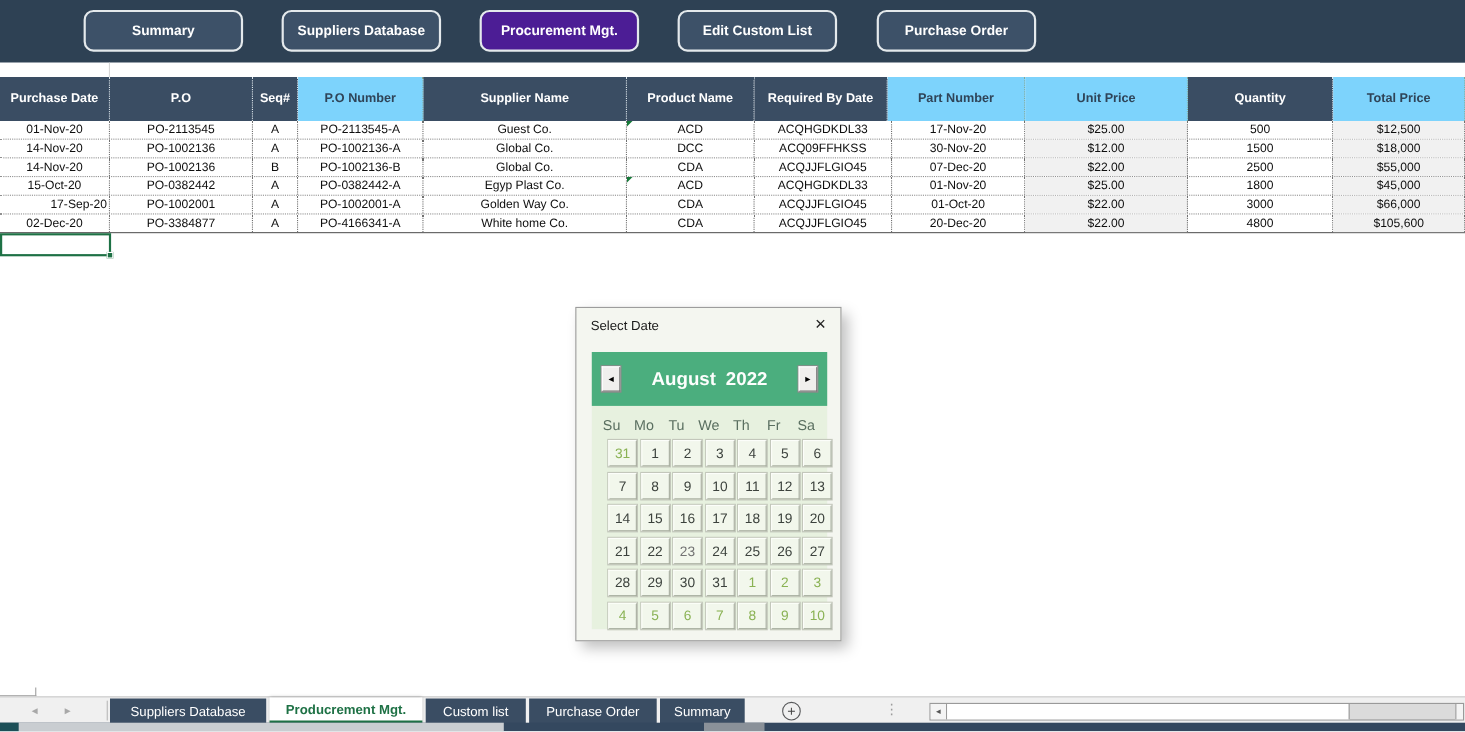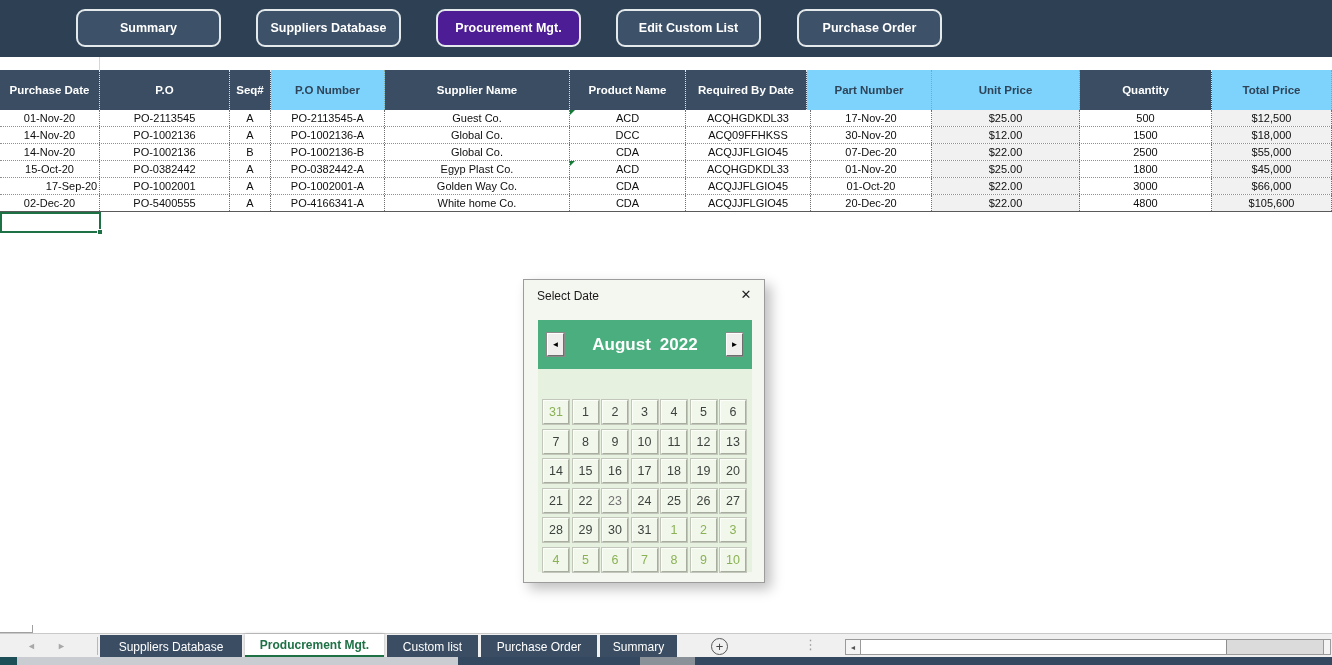--- a/index.html
+++ b/index.html
@@ -54,21 +54,21 @@
   .cal-nav { position: absolute; top: 13px; width: 17px; height: 23px; background: #F0EFED;
              border: 1px solid; border-color: #fff #6E6E6E #6E6E6E #fff; box-shadow: 0 0 0 1px #8A8A8A;
              font-size: 8px; color: #000; display: flex; align-items: center; justify-content: center;
              cursor: pointer; font-family: inherit; }
   .cal-nav.prev { left: 9px; }
   .cal-nav.next { right: 9px; }
   .cal-dow { position: absolute; left: 5px; top: 53px; width: 204px; height: 26px; display: grid;
              grid-template-columns: repeat(7, 26px); column-gap: 3.5px; }
   .cal-dow span { display: flex; align-items: center; justify-content: center;
                   font-size: 13px; color: #5A6F60; }
-  .cal-grid { position: absolute; left: 5px; top: 80px; display: grid;
+  .cal-grid { position: absolute; left: 15px; top: 80px; display: grid;
               grid-template-columns: repeat(7, 26px); gap: 5.5px 3.5px; }
   .day { width: 26px; height: 24px; background: #F2F7EC; border: 1px solid;
          border-color: #FCFEFA #A7AD9F #A7AD9F #FCFEFA; box-shadow: 0 0 0 1px #C3C7BB;
          font-size: 12.5px; color: #3C423D; display: flex; align-items: center; justify-content: center;
          cursor: pointer; font-family: inherit; }
   .day.adjacent { color: #8AB254; }
   .day.today { color: #737373; }
 
   
   .tabbar { position: absolute; left: 0; top: 633px; width: 1332px; height: 24px;
@@ -190,21 +190,21 @@
           <div class="td" style="width: 185px;">Golden Way Co.</div>
           <div class="td" style="width: 116px;">CDA</div>
           <div class="td" style="width: 125px;">ACQJJFLGIO45</div>
           <div class="td" style="width: 121px;">01-Oct-20</div>
           <div class="td shade" style="width: 148px;">$22.00</div>
           <div class="td" style="width: 132px;">3000</div>
           <div class="td shade" style="width: 120px;">$66,000</div>
         </div>
         <div class="tr">
           <div class="td" style="width: 100px;">02-Dec-20</div>
-          <div class="td" style="width: 130px;">PO-5400555</div>
+          <div class="td" style="width: 130px;">PO-3384877</div>
           <div class="td" style="width: 41px;">A</div>
           <div class="td" style="width: 114px;">PO-4166341-A</div>
           <div class="td" style="width: 185px;">White home Co.</div>
           <div class="td" style="width: 116px;">CDA</div>
           <div class="td" style="width: 125px;">ACQJJFLGIO45</div>
           <div class="td" style="width: 121px;">20-Dec-20</div>
           <div class="td shade" style="width: 148px;">$22.00</div>
           <div class="td" style="width: 132px;">4800</div>
           <div class="td shade" style="width: 120px;">$105,600</div>
         </div>
@@ -223,20 +223,29 @@
           <span>August</span>
           <span>2022</span>
         </div>
         <button class="cal-nav prev">
           <span>◄</span>
         </button>
         <button class="cal-nav next">
           <span>►</span>
         </button>
       </div>
+      <div class="cal-dow" id="calDow">
+          <span>Su</span>
+          <span>Mo</span>
+          <span>Tu</span>
+          <span>We</span>
+          <span>Th</span>
+          <span>Fr</span>
+          <span>Sa</span>
+        </div>
       <div class="cal-grid" id="calGrid">
           <button class="day adjacent">31</button>
           <button class="day">1</button>
           <button class="day">2</button>
           <button class="day">3</button>
           <button class="day">4</button>
           <button class="day">5</button>
           <button class="day">6</button>
           <button class="day">7</button>
           <button class="day">8</button>

